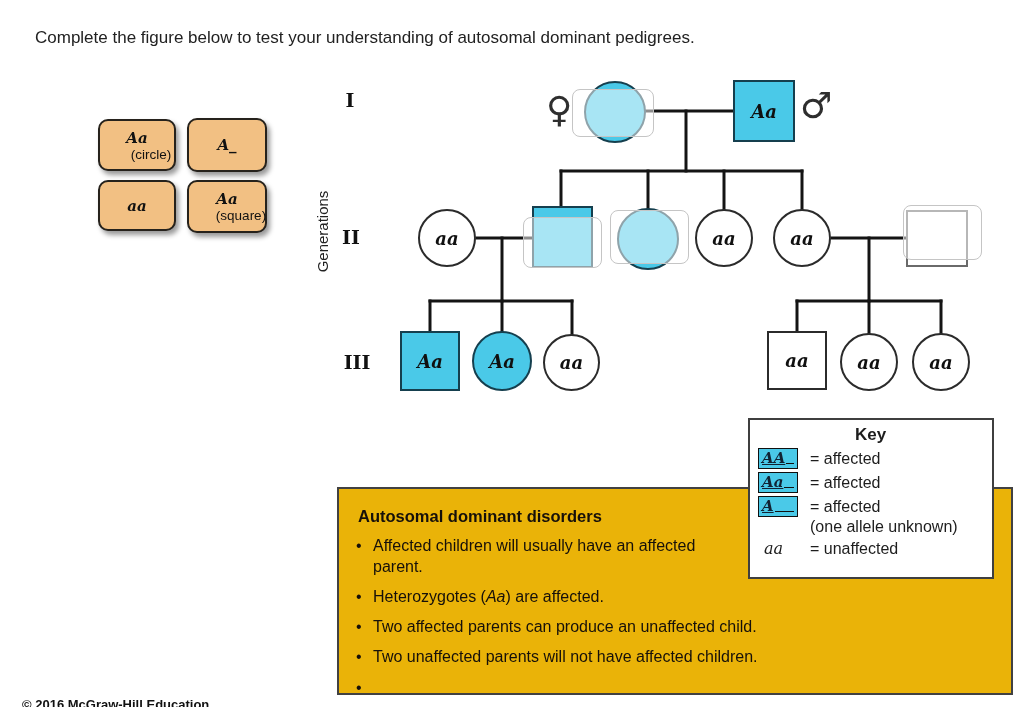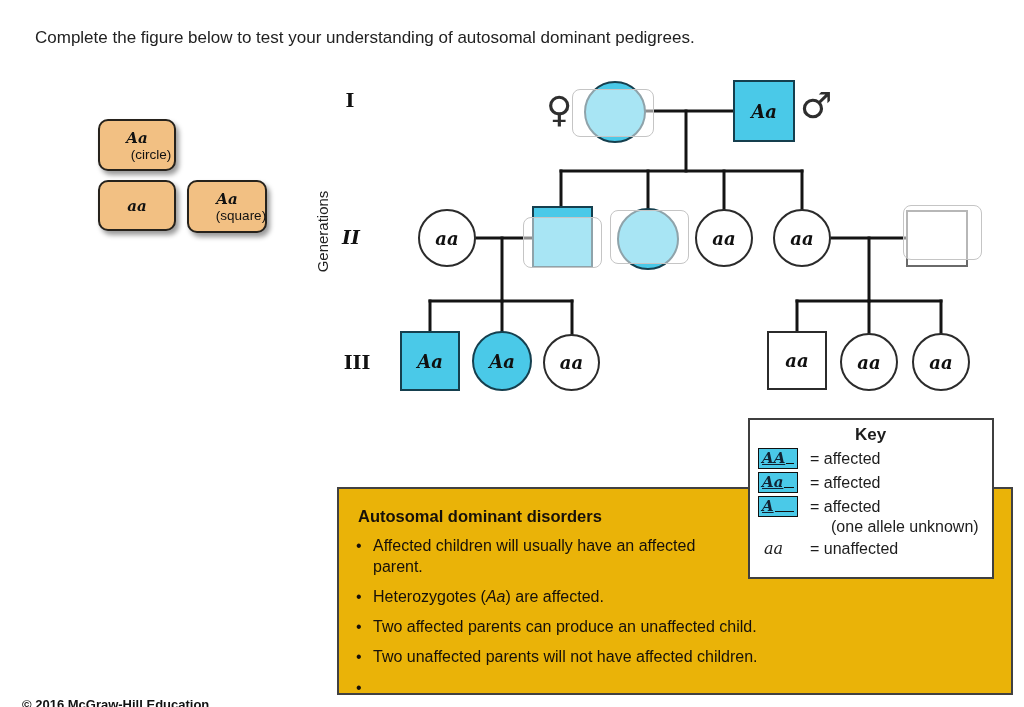--- a/index.html
+++ b/index.html
@@ -46,21 +46,21 @@
   #key-title{text-align:center; font-weight:bold; font-size:17px; margin-bottom:3px;}
   .key-row{display:flex; align-items:center; margin:3px 0; font-size:16px;}
   .swatch{
     width:40px; height:21px; box-sizing:border-box; background:#4ac9e8; border:1.8px solid #101010;
     display:flex; align-items:flex-end; padding:0 2px 1px 3px; margin-right:12px;
     font:bold italic 15px "DejaVu Serif", serif; color:#123;
   }
   .swatch .g{text-decoration:underline;}
   .swatch .fill-line{flex:1; border-bottom:1.7px solid #101010; margin:0 1px 3px 1px;}
   .plain-genotype{width:40px; margin-right:12px; font:italic 16px "DejaVu Serif", serif; padding-left:6px; box-sizing:border-box;}
-  .key-note{margin-left:73px; font-size:16px; line-height:1.15; margin-top:-2px; white-space:nowrap;}
+  .key-note{margin-left:52px; font-size:16px; line-height:1.15; margin-top:-2px; white-space:nowrap;}
   
   #info-box{
     left:337px; top:487px; width:676px; height:208px; box-sizing:border-box;
     background:#eab308; border:2.5px solid #414141; z-index:4; padding:16px 14px 0 17px;
   }
   #info-title{font-size:16.5px; font-weight:bold; margin:2px 0 9px 2px; color:#16100a;}
   .bullet{position:relative; padding-left:17px; font-size:16px; line-height:1.32; margin-bottom:9px; color:#16100a;}
   .bullet .dot{position:absolute; left:0; top:0;}
   .bullet.narrow{max-width:340px;}
   #copyright{left:22px; top:697px; font-size:13px; font-weight:bold; color:#111; z-index:2; white-space:nowrap;}
@@ -70,31 +70,34 @@
 <body>
 
 <div id="stage">
 
   <div class="abs" id="instruction">Complete the figure below to test your understanding of autosomal dominant pedigrees.</div>
 
   <div class="tile" style="left:98px;top:119px;width:74px;height:48px;">
     <span>Aa</span>
     <span class="sub">(circle)</span>
   </div>
+  <div class="tile" style="left:187px;top:118px;width:76px;height:50px;">
+    <span>A_</span>
+  </div>
   <div class="tile" style="left:98px;top:180px;width:74px;height:47px;">
     <span>aa</span>
   </div>
   <div class="tile" style="left:187px;top:180px;width:76px;height:49px;">
     <span>Aa</span>
     <span class="sub">(square)</span>
   </div>
 
   <div class="abs" id="gen-axis">Generations</div>
   <div class="numeral" style="left:340px;top:89px;width:20px;">I</div>
-  <div class="numeral" style="left:338px;top:226px;width:26px;font-style:italic;">II</div>
+  <div class="numeral" style="left:338px;top:226px;width:26px;">II</div>
   <div class="numeral" style="left:340px;top:351px;width:34px;">III</div>
 
   <svg width="1024" height="707">
     <g stroke="#141414" stroke-width="3" fill="none" stroke-linecap="square">
 
       <path d="M646 111 H734"></path>
         <path d="M686 111 V171"></path>
 
       <path d="M561 171 H802"></path>
       <path d="M561 171 V207"></path>

